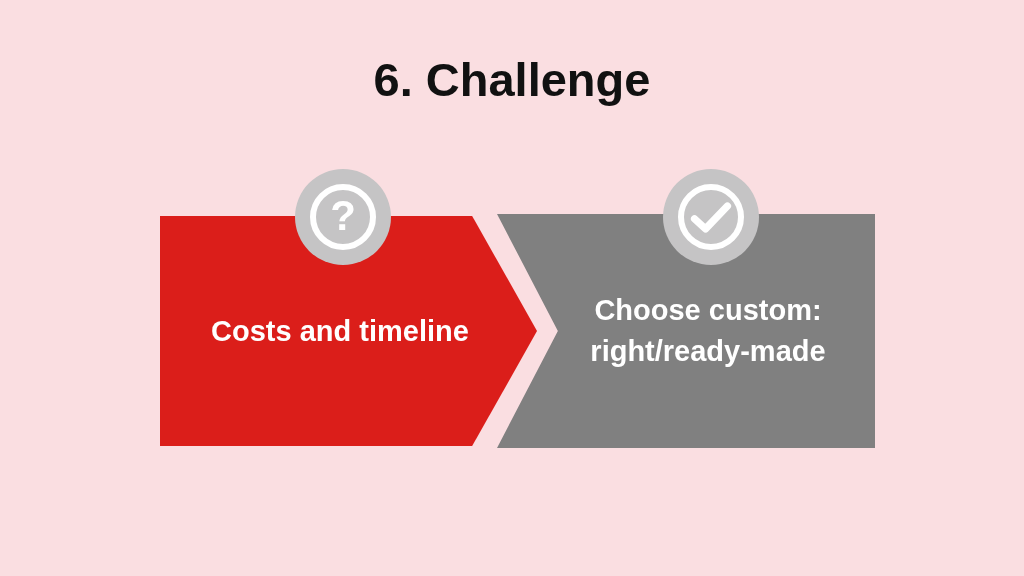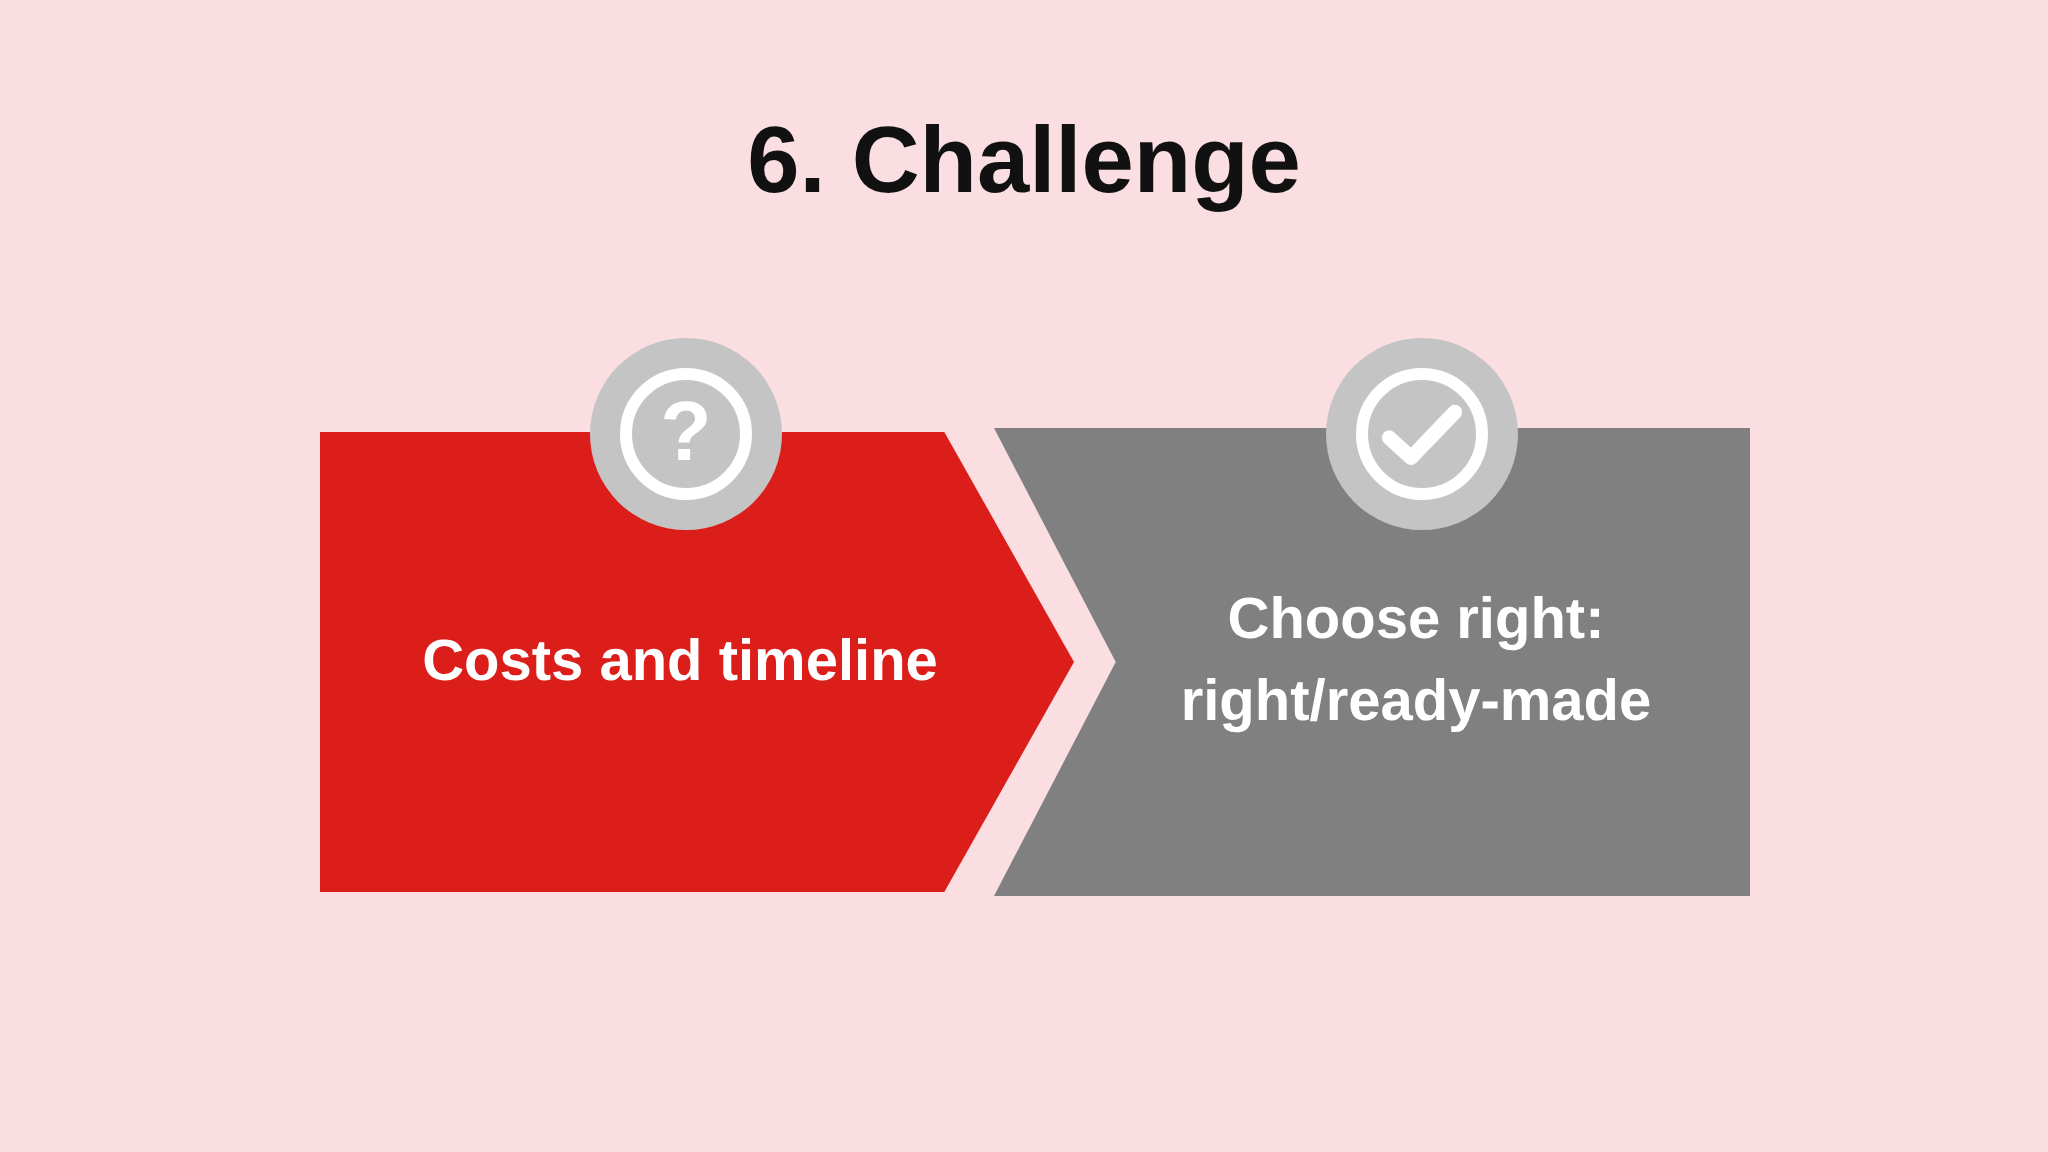--- a/index.html
+++ b/index.html
@@ -109,21 +109,21 @@
 
   <h1 class="title">6. Challenge</h1>
 
   <div class="arrow arrow-red"></div>
 
   <div class="arrow arrow-gray"></div>
 
   <div class="step-label label-red">Costs and timeline</div>
 
   <div class="step-label label-gray">
-    <span>Choose right:</span>
+    <span>Choose custom:</span>
     <span>right/ready-made</span>
   </div>
 
   <div class="badge badge-question">
     <div class="ring">
       <span class="qmark">?</span>
     </div>
   </div>
 
   <div class="badge badge-check">

